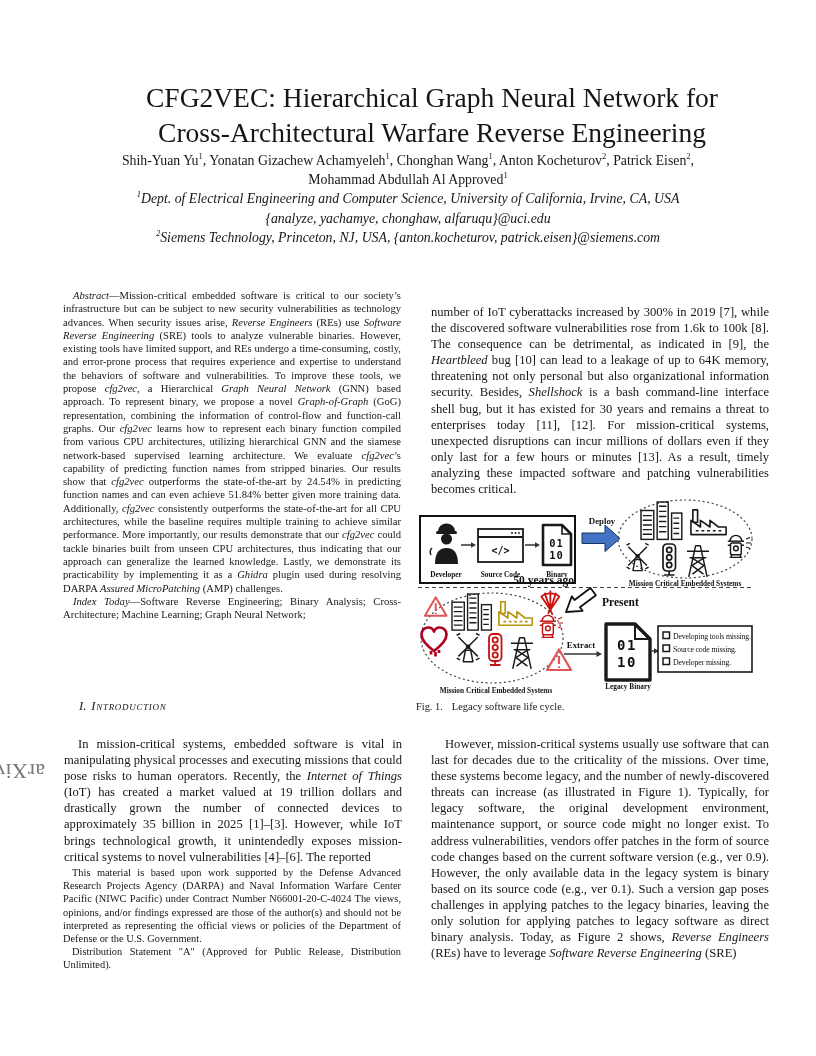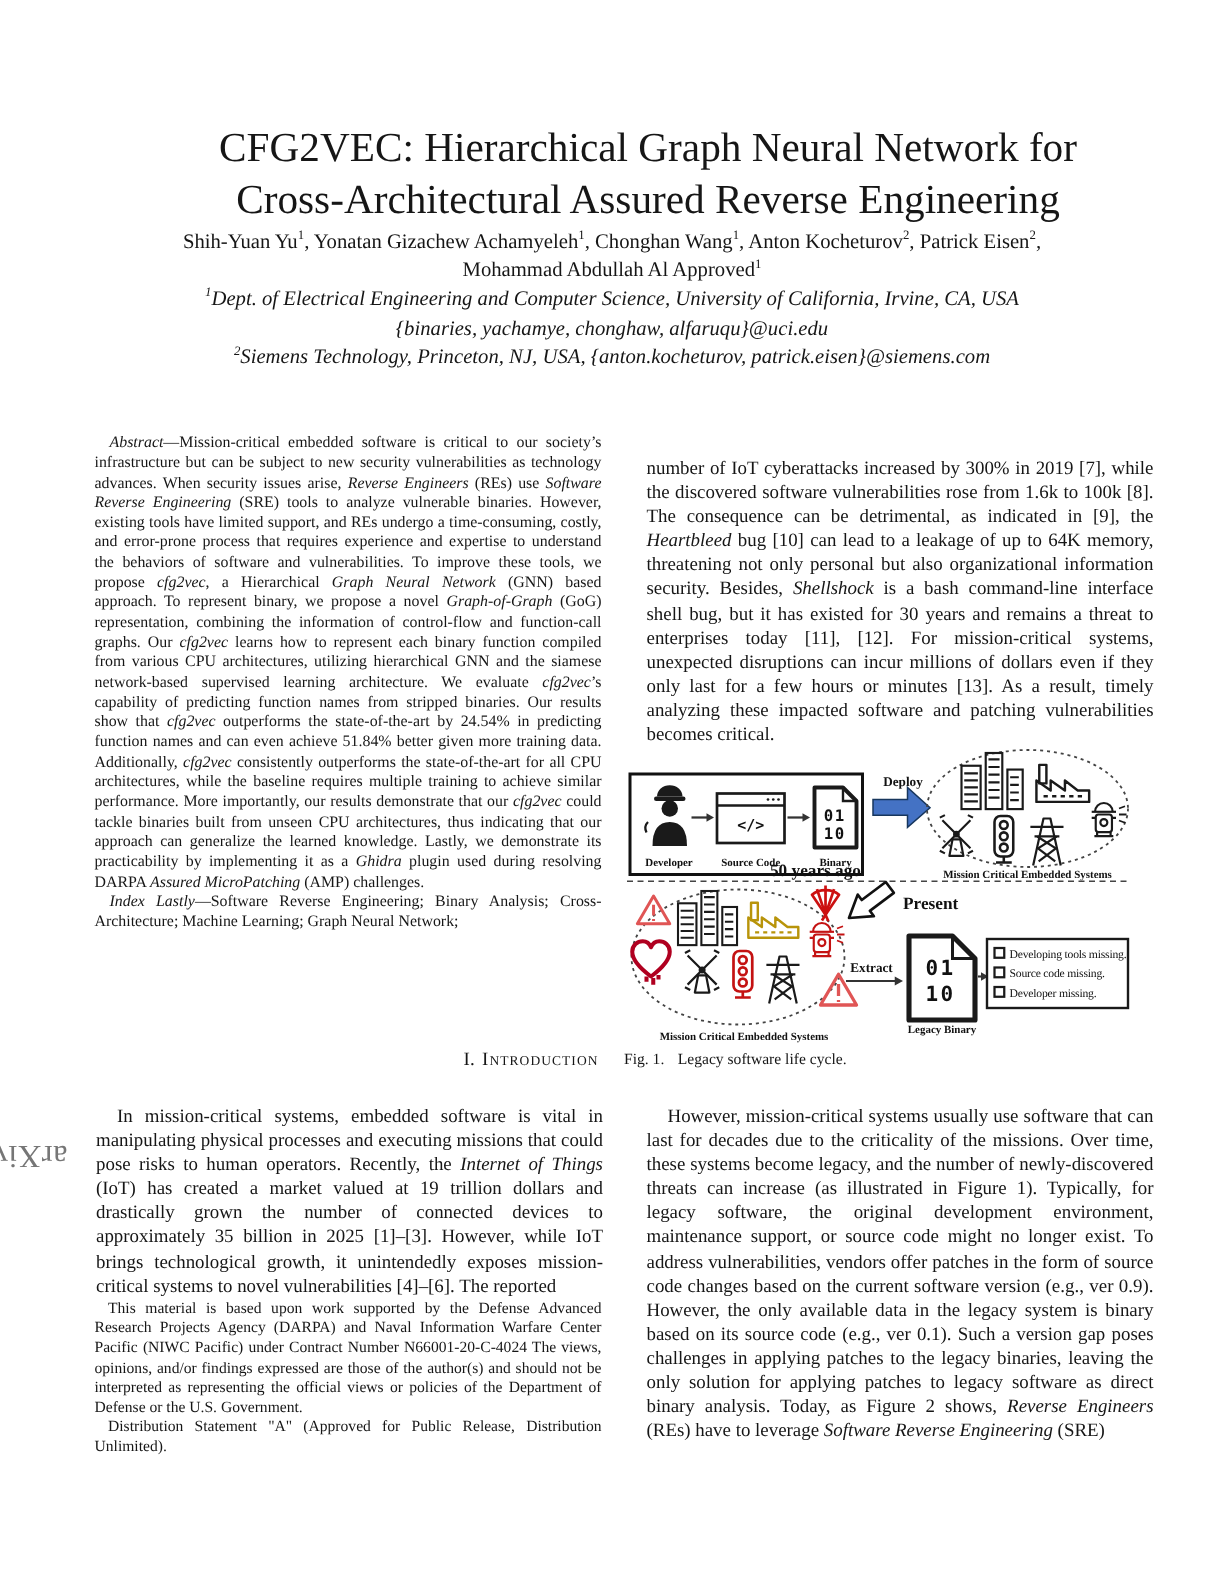--- a/index.html
+++ b/index.html
@@ -18,22 +18,22 @@
   .authors{position:absolute;top:151px;left:0;width:100%;text-align:center;
            font-size:13.8px;line-height:19.2px;font-family:Liberation Serif, serif;}
   .affil{font-style:italic;}
   .run-i{font-style:italic;}
   .run-sup{vertical-align:super;font-size:.62em;line-height:0;}
 
   
   .abstract{position:absolute;left:63px;top:289px;width:338px;
             font-size:10.6px;line-height:13.3px;font-weight:400;text-align:justify;}
   .abstract p{margin:0;text-indent:10px;}
-  .sec-heading{position:absolute;left:61px;top:699px;width:338px;text-align:right;
-               font-size:12.6px;}
+  .sec-heading{position:absolute;left:79px;top:699px;width:338px;text-align:left;
+               font-size:12.6px;font-style:italic;}
   .sec-heading .sc{font-variant:small-caps;letter-spacing:.7px;margin-left:5px;}
   .body-par{font-size:12.6px;line-height:16.1px;text-align:justify;margin:15px;}
   #intro-p1{position:absolute;left:49px;top:721px;width:338px;text-indent:14px;}
   #footnote{position:absolute;left:63px;top:866px;width:338px;
             font-size:10.4px;line-height:13.2px;text-align:justify;}
   #footnote p{margin:0;text-indent:9px;}
   #col2-p1{position:absolute;left:416px;top:289px;width:338px;}
   #col2-p2{position:absolute;left:416px;top:721px;width:338px;text-indent:14px;}
 
   
@@ -55,34 +55,34 @@
 </style>
 </head>
 <body>
 
 <div class="page">
 
   <div class="arxiv-strip">arXiv:2301.02723v1  [cs.SE]  6 Jan 2023</div>
 
   <h1 class="title">
     <span>CFG2VEC: Hierarchical Graph Neural Network for</span>
-    <span>Cross-Architectural Assured Reverse Engineering</span>
+    <span>Cross-Architectural Warfare Reverse Engineering</span>
   </h1>
 
   <div class="authors">
     <div><span>Shih-Yuan Yu</span><span class="run-sup">1</span><span>, Yonatan Gizachew Achamyeleh</span><span class="run-sup">1</span><span>, Chonghan Wang</span><span class="run-sup">1</span><span>, Anton Kocheturov</span><span class="run-sup">2</span><span>, Patrick Eisen</span><span class="run-sup">2</span><span>,</span></div>
     <div><span>Mohammad Abdullah Al Approved</span><span class="run-sup">1</span></div>
     <div class="affil"><span class="run-sup">1</span><span>Dept. of Electrical Engineering and Computer Science, University of California, Irvine, CA, USA</span></div>
-    <div class="affil">{binaries, yachamye, chonghaw, alfaruqu}@uci.edu</div>
+    <div class="affil">{analyze, yachamye, chonghaw, alfaruqu}@uci.edu</div>
     <div class="affil"><span class="run-sup">2</span><span>Siemens Technology, Princeton, NJ, USA, {anton.kocheturov, patrick.eisen}@siemens.com</span></div>
   </div>
 
   <div class="abstract">
     <p><span class="run-i">Abstract</span><span>—Mission-critical embedded software is critical to our society’s infrastructure but can be subject to new security vulnerabilities as technology advances. When security issues arise, </span><span class="run-i">Reverse Engineers</span><span> (REs) use </span><span class="run-i">Software Reverse Engineering</span><span> (SRE) tools to analyze vulnerable binaries. However, existing tools have limited support, and REs undergo a time-consuming, costly, and error-prone process that requires experience and expertise to understand the behaviors of software and vulnerabilities. To improve these tools, we propose </span><span class="run-i">cfg2vec</span><span>, a Hierarchical </span><span class="run-i">Graph Neural Network</span><span> (GNN) based approach. To represent binary, we propose a novel </span><span class="run-i">Graph-of-Graph</span><span> (GoG) representation, combining the information of control-flow and function-call graphs. Our </span><span class="run-i">cfg2vec</span><span> learns how to represent each binary function compiled from various CPU architectures, utilizing hierarchical GNN and the siamese network-based supervised learning architecture. We evaluate </span><span class="run-i">cfg2vec</span><span>’s capability of predicting function names from stripped binaries. Our results show that </span><span class="run-i">cfg2vec</span><span> outperforms the state-of-the-art by 24.54% in predicting function names and can even achieve 51.84% better given more training data. Additionally, </span><span class="run-i">cfg2vec</span><span> consistently outperforms the state-of-the-art for all CPU architectures, while the baseline requires multiple training to achieve similar performance. More importantly, our results demonstrate that our </span><span class="run-i">cfg2vec</span><span> could tackle binaries built from unseen CPU architectures, thus indicating that our approach can generalize the learned knowledge. Lastly, we demonstrate its practicability by implementing it as a </span><span class="run-i">Ghidra</span><span> plugin used during resolving DARPA </span><span class="run-i">Assured MicroPatching</span><span> (AMP) challenges.</span></p>
-    <p><span class="run-i">Index Lastly</span><span>—Software Reverse Engineering; Binary Analysis; Cross-Architecture; Machine Learning; Graph Neural Network;</span></p>
+    <p><span class="run-i">Index Today</span><span>—Software Reverse Engineering; Binary Analysis; Cross-Architecture; Machine Learning; Graph Neural Network;</span></p>
   </div>
 
   <div class="sec-heading"><span>I.</span><span class="sc">Introduction</span></div>
 
   <p class="body-par" id="intro-p1"><span>In mission-critical systems, embedded software is vital in manipulating physical processes and executing missions that could pose risks to human operators. Recently, the </span><span class="run-i">Internet of Things</span><span> (IoT) has created a market valued at 19 trillion dollars and drastically grown the number of connected devices to approximately 35 billion in 2025 [1]–[3]. However, while IoT brings technological growth, it unintendedly exposes mission-critical systems to novel vulnerabilities [4]–[6]. The reported</span></p>
 
   <div id="footnote">
     <p>This material is based upon work supported by the Defense Advanced Research Projects Agency (DARPA) and Naval Information Warfare Center Pacific (NIWC Pacific) under Contract Number N66001-20-C-4024 The views, opinions, and/or findings expressed are those of the author(s) and should not be interpreted as representing the official views or policies of the Department of Defense or the U.S. Government.</p>
     <p>Distribution Statement "A" (Approved for Public Release, Distribution Unlimited).</p>
   </div>

